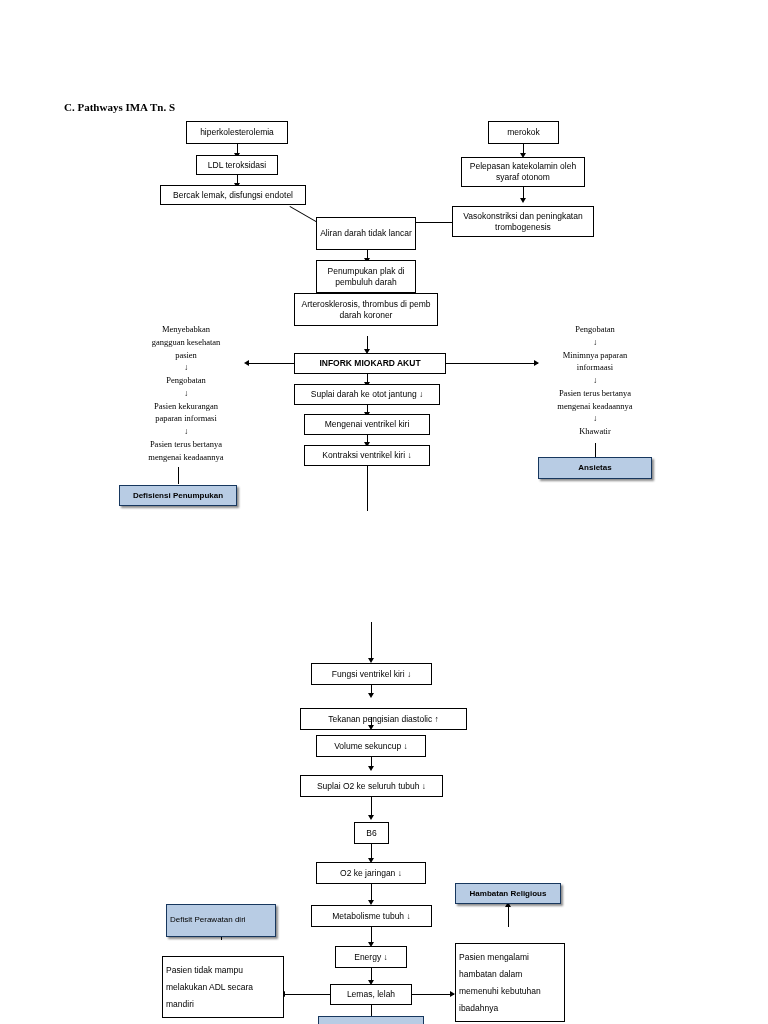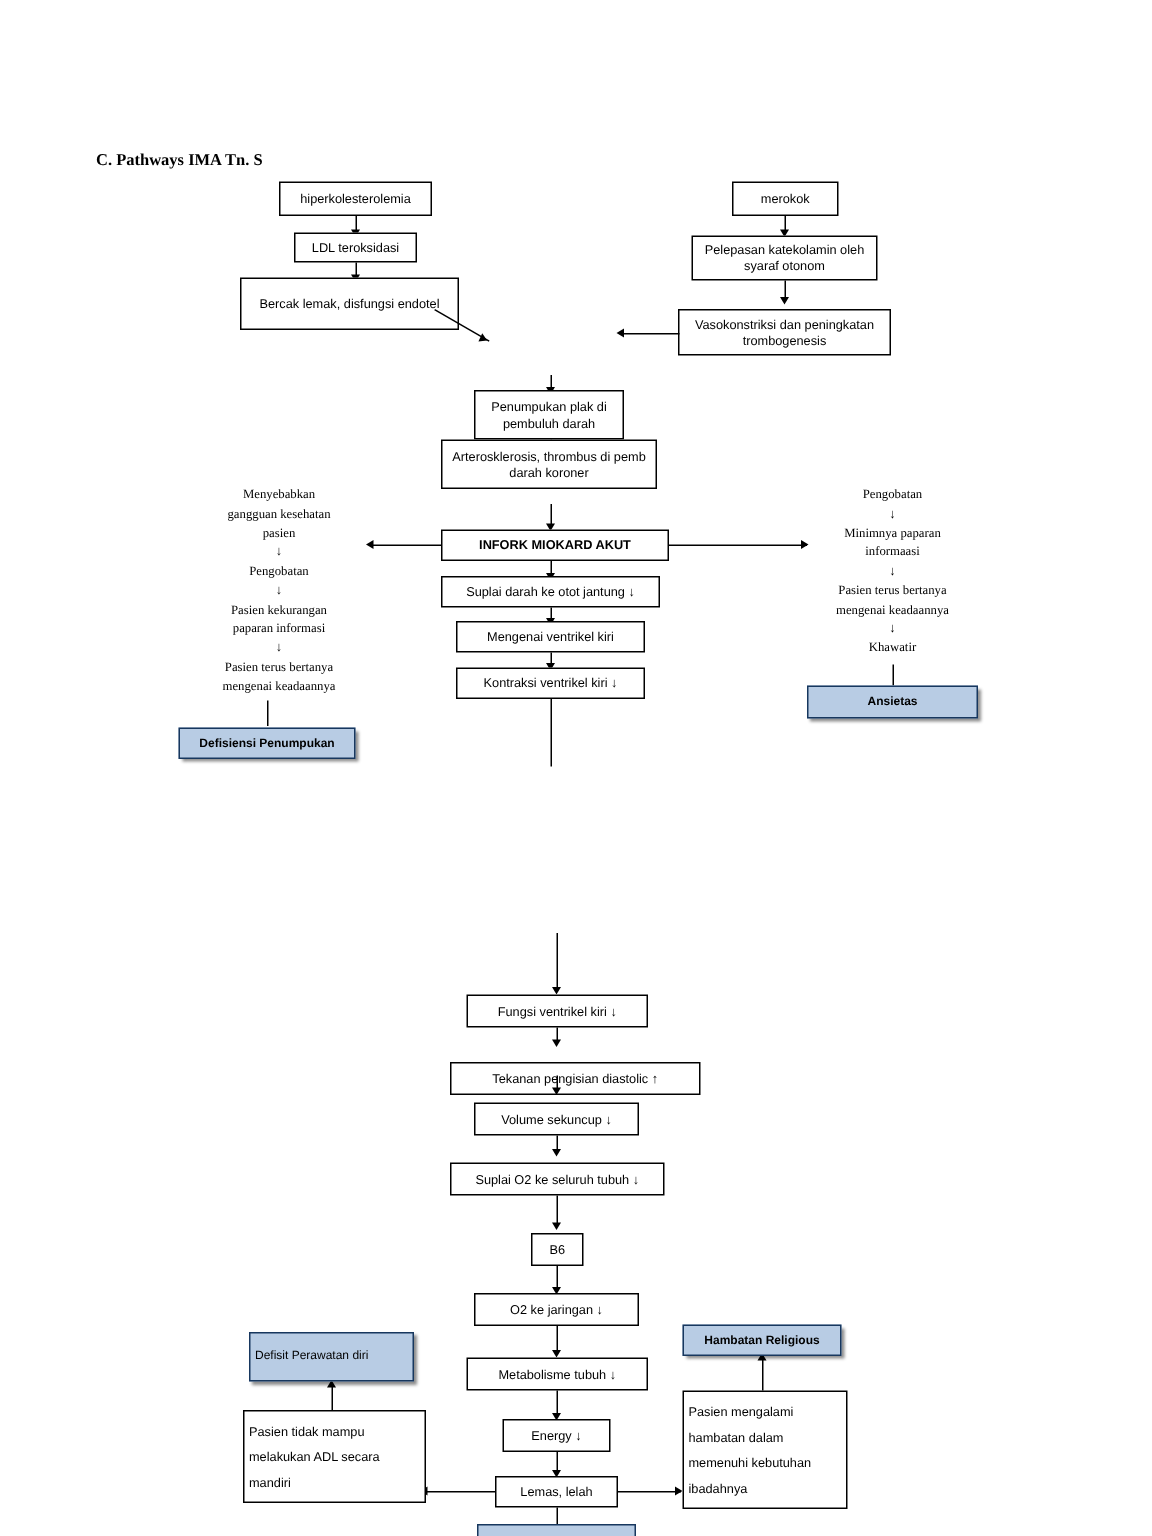--- a/index.html
+++ b/index.html
@@ -14,21 +14,21 @@
     background:#ffffff;
     font-size:8.5px;
     line-height:1.25;
     display:flex;
     align-items:center;
     justify-content:center;
     text-align:center;
     box-sizing:border-box;
     padding:2px 3px;
   }
-  .box.left{justify-content:flex-start;text-align:left;}
+  .box.left{justify-content:flex-start;text-align:left;margin-top:16px;}
   .box.bold{font-weight:bold;}
   .box.shadow{box-shadow:2px 2px 2px rgba(0,0,0,.45);}
   .box.blue{background:#b8cce4;border:1px solid #17375e;font-weight:bold;}
   .box.blue2{background:#b8cce4;border:1px solid #17375e;}
 
   .plain{
     position:absolute;
     font-size:8.5px;
     font-family:"Liberation Serif",serif;
     text-align:center;
@@ -55,38 +55,39 @@
   <div class="title" style="left:64px;top:101px;">C. Pathways IMA Tn. S</div>
 
   <div class="box" style="left:186px;top:121px;width:102px;height:23px;">hiperkolesterolemia</div>
   <div class="ln vln" style="left:237px;top:144px;height:11px;"></div>
   <div class="arrow arr-down" style="left:233.5px;top:153px;"></div>
 
   <div class="box" style="left:196px;top:155px;width:82px;height:20px;">LDL teroksidasi</div>
   <div class="ln vln" style="left:237px;top:175px;height:10px;"></div>
   <div class="arrow arr-down" style="left:233.5px;top:183px;"></div>
 
-  <div class="box" style="left:160px;top:185px;width:146px;height:35px;">Bercak lemak, disfungsi endotel</div>
+  <div class="box" style="left:160px;top:185px;width:146px;height:20px;">Bercak lemak, disfungsi endotel</div>
 
   <div class="diag" style="left:290px;top:206px;width:42px;transform:rotate(30deg);"></div>
   <div class="arrow arr-right" style="left:320px;top:223px;transform:rotate(25deg);"></div>
 
   <div class="box" style="left:488px;top:121px;width:71px;height:23px;">merokok</div>
   <div class="ln vln" style="left:523px;top:144px;height:11px;"></div>
   <div class="arrow arr-down" style="left:519.5px;top:153px;"></div>
 
   <div class="box" style="left:461px;top:157px;width:124px;height:30px;">Pelepasan katekolamin oleh syaraf otonom</div>
   <div class="ln vln" style="left:523px;top:187px;height:13px;"></div>
   <div class="arrow arr-down" style="left:519.5px;top:198px;"></div>
 
   <div class="box" style="left:452px;top:206px;width:142px;height:31px;">Vasokonstriksi dan peningkatan trombogenesis</div>
 
   <div class="ln hln" style="left:415px;top:222px;width:38px;"></div>
   <div class="arrow arr-left" style="left:411px;top:218.5px;"></div>
 
+  <div class="box" style="left:316px;top:217px;width:100px;height:33px;">Aliran darah tidak lancar</div>
   <div class="ln vln" style="left:367px;top:250px;height:10px;"></div>
   <div class="arrow arr-down" style="left:363.5px;top:258px;"></div>
 
   <div class="box" style="left:316px;top:260px;width:100px;height:33px;">Penumpukan plak di pembuluh darah</div>
   <div class="ln vln" style="left:367px;top:293px;height:10px;"></div>
   <div class="arrow arr-down" style="left:363.5px;top:301px;"></div>
 
   <div class="box" style="left:294px;top:293px;width:144px;height:33px;">Arterosklerosis, thrombus di pemb darah koroner</div>
   <div class="ln vln" style="left:367px;top:336px;height:16px;"></div>
   <div class="arrow arr-down" style="left:363.5px;top:349px;"></div>

